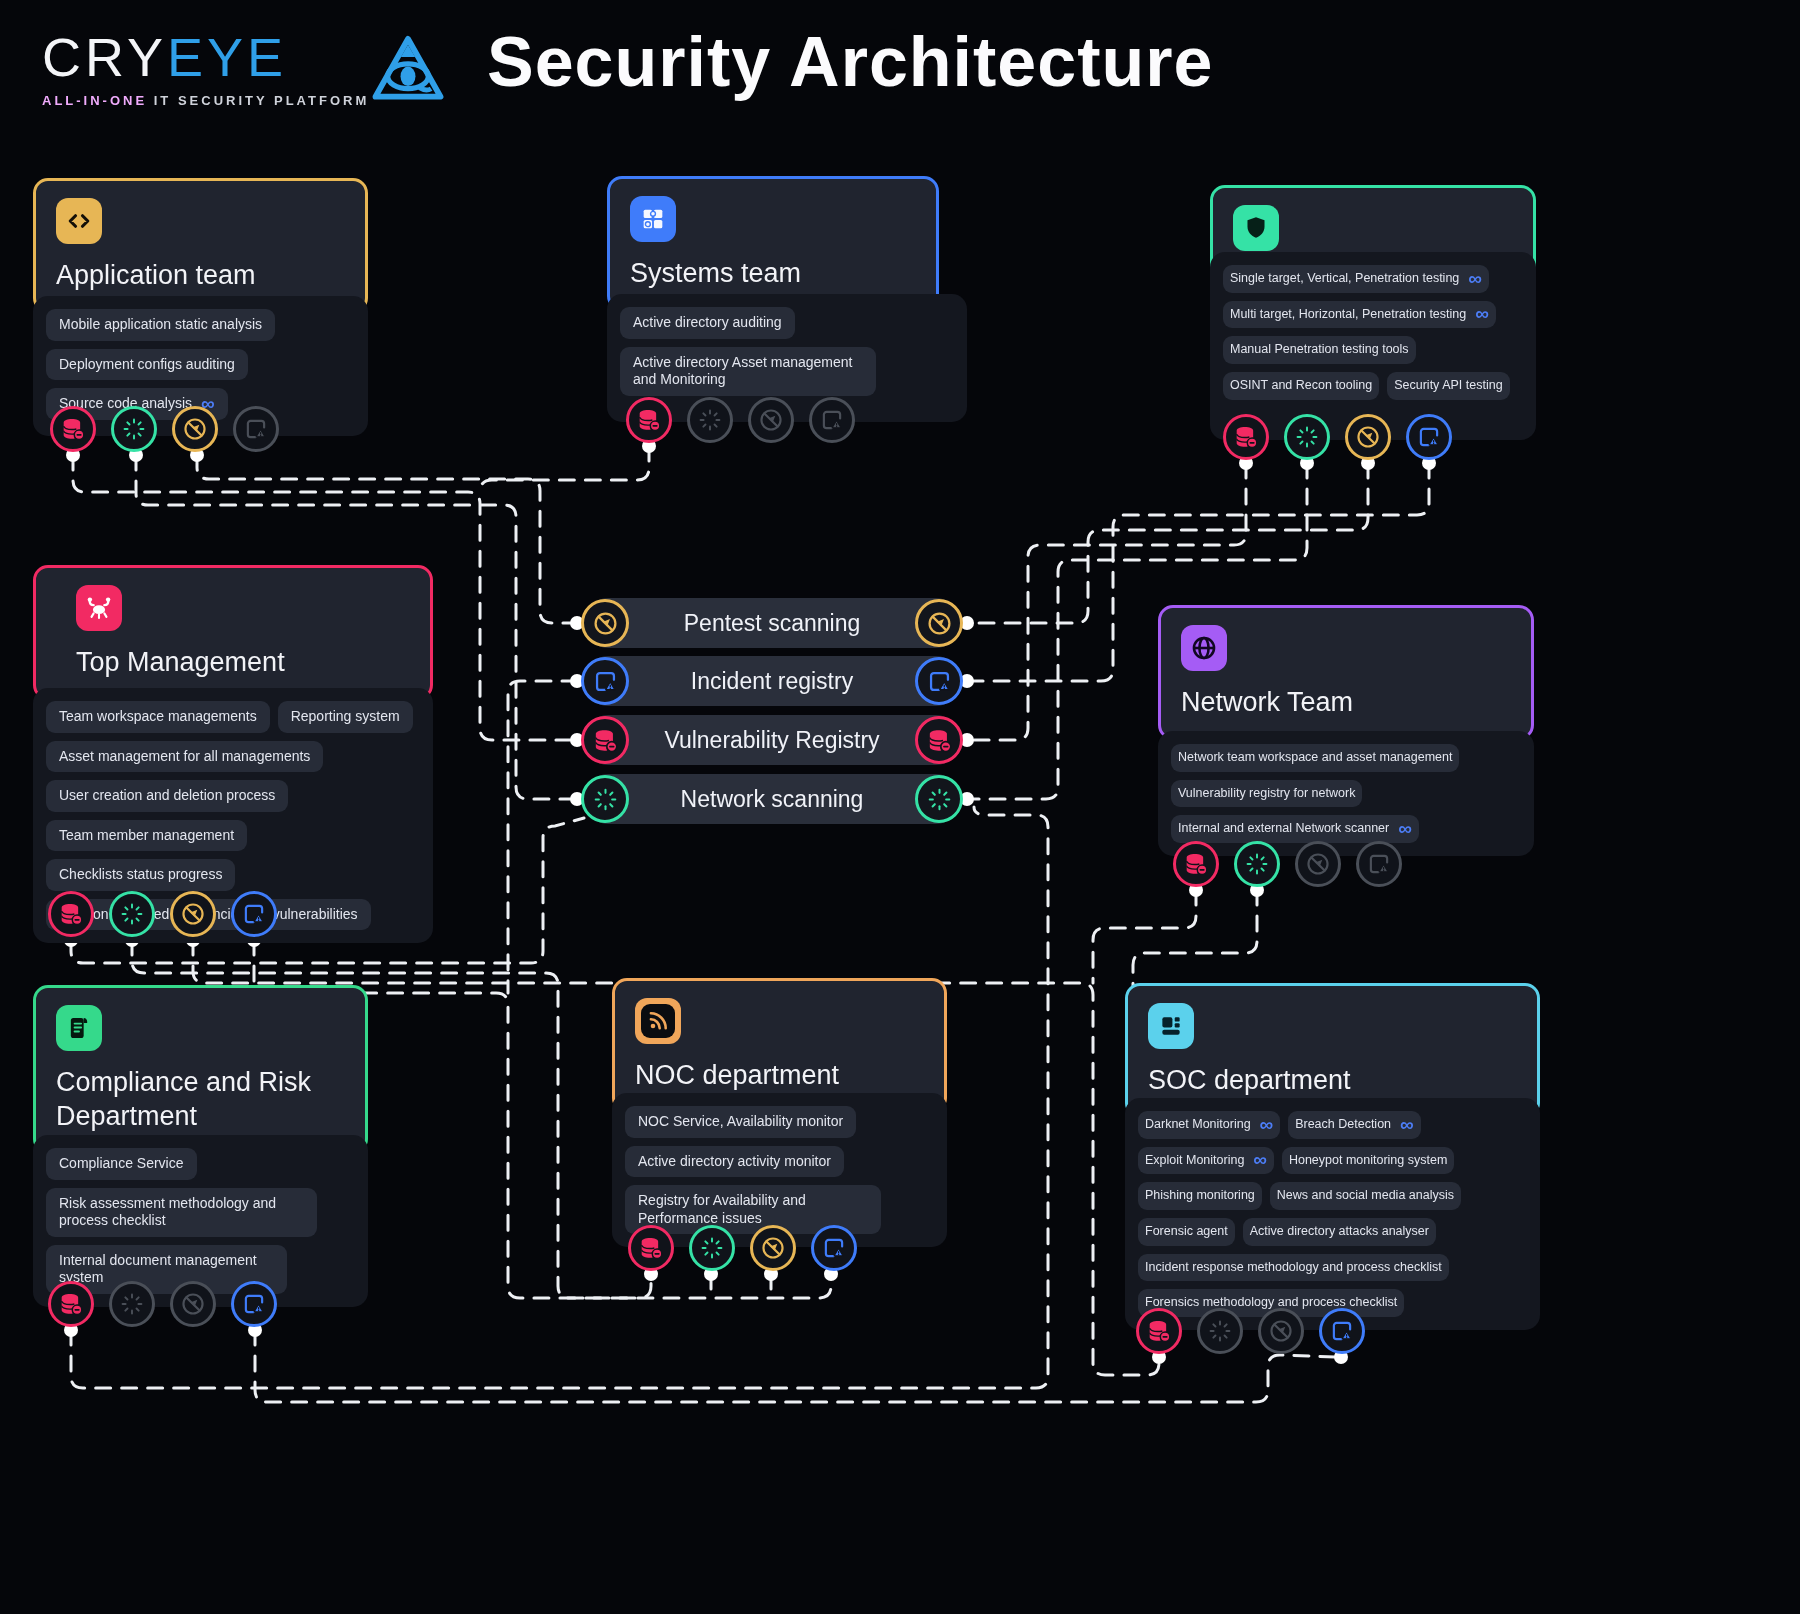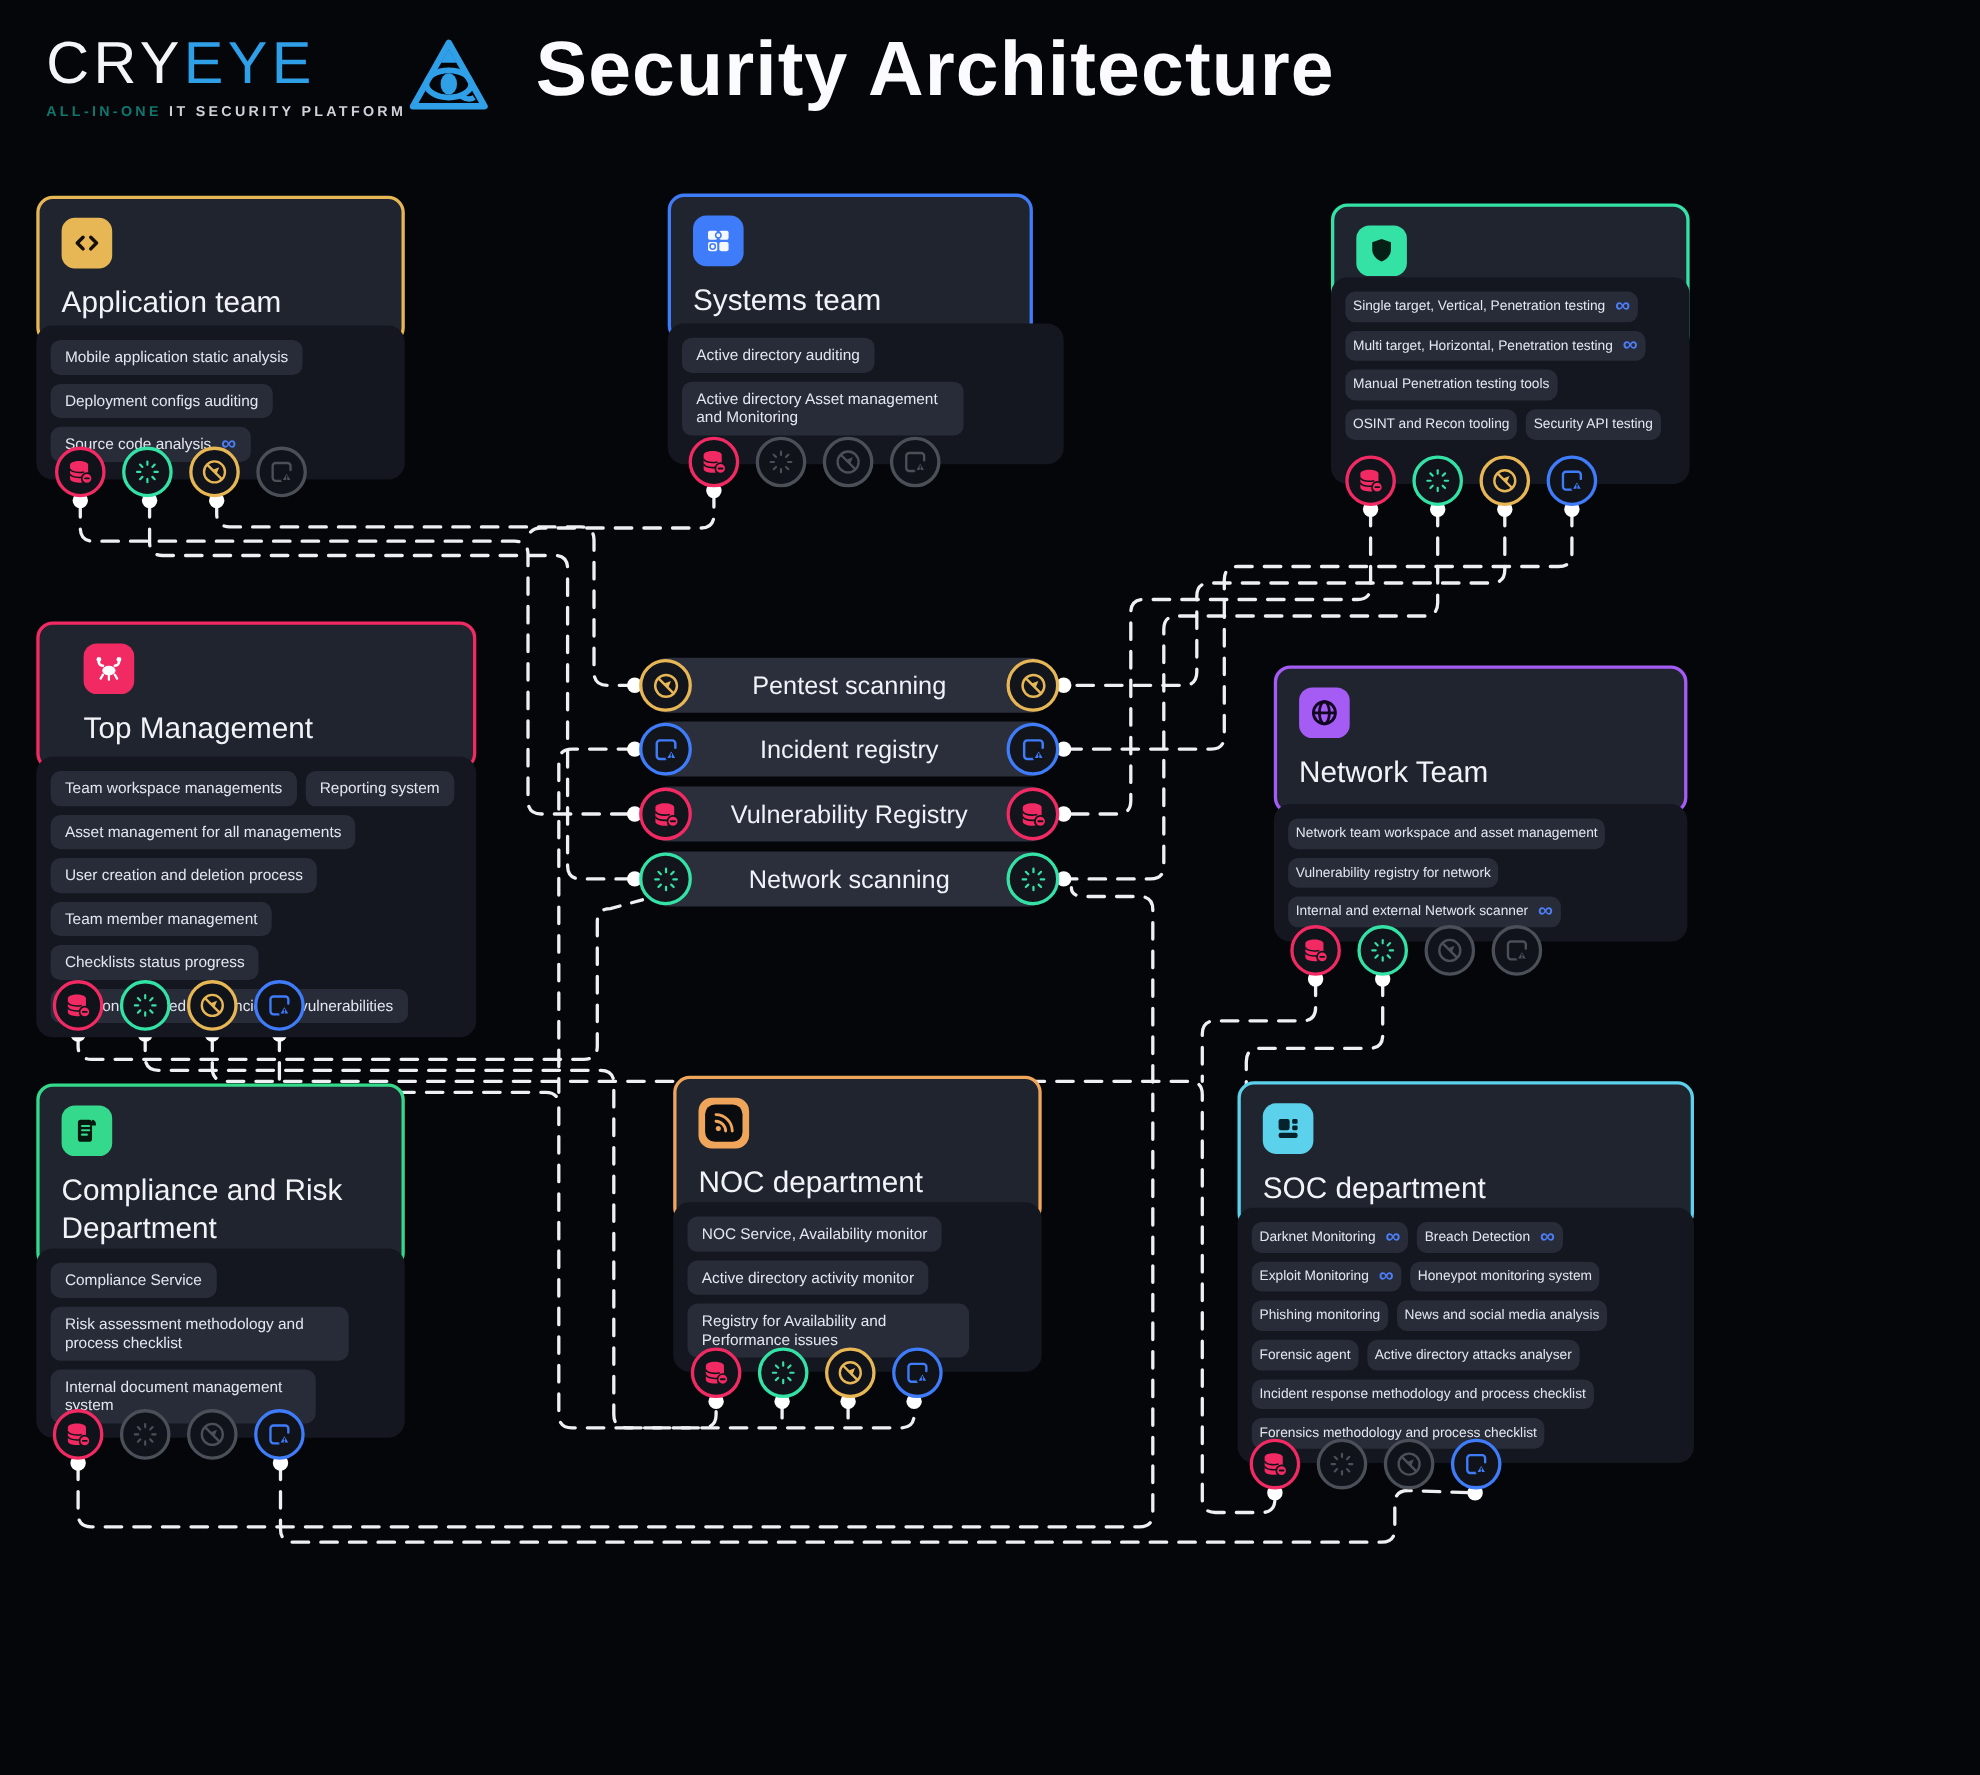--- a/index.html
+++ b/index.html
@@ -5,21 +5,21 @@
   html,body{margin:0;padding:0;background:#05060a;}
   body{position:relative;width:1800px;height:1614px;overflow:hidden;
        font-family:"Liberation Sans", sans-serif;color:#e9ebf2;}
   svg{display:block}
   
   .logo{position:absolute;left:42px;top:30px;display:flex;align-items:flex-start;gap:0;}
   .logo-text .brand{font-size:54px;font-weight:300;letter-spacing:4px;line-height:1;}
   .brand .cry{color:#f4f5f8;}
   .brand .eye{color:#2f9fe8;}
   .logo-text .tagline{font-size:13px;letter-spacing:3px;margin-top:9px;color:#cfd2da;font-weight:700;}
-  .tagline .acc{color:#0f766e;}
+  .tagline .acc{color:#f0abfc;}
   .page-title{position:absolute;left:487px;top:22px;font-size:70px;font-weight:600;color:#fbfbfd;letter-spacing:1px;}
   
   .card{position:absolute;background:#20242f;border:3px solid;border-radius:15px;padding:17px 20px;box-sizing:border-box;}
   .chip{width:46px;height:46px;border-radius:12px;display:flex;align-items:center;justify-content:center;margin-bottom:15px;}
   .chip svg{width:28px;height:28px;}
   .card h2{margin:0;font-size:27px;font-weight:400;color:#f2f3f7;line-height:1.25;}
   .panel{position:absolute;background:#14171f;border-radius:15px;padding:13px;box-sizing:border-box;
          display:flex;flex-wrap:wrap;gap:8px;align-content:flex-start;}
   .pill{background:#272c38;border-radius:9px;padding:7px 13px;font-size:14px;color:#e3e6ef;
         display:inline-flex;align-items:center;gap:9px;line-height:1.25;}

